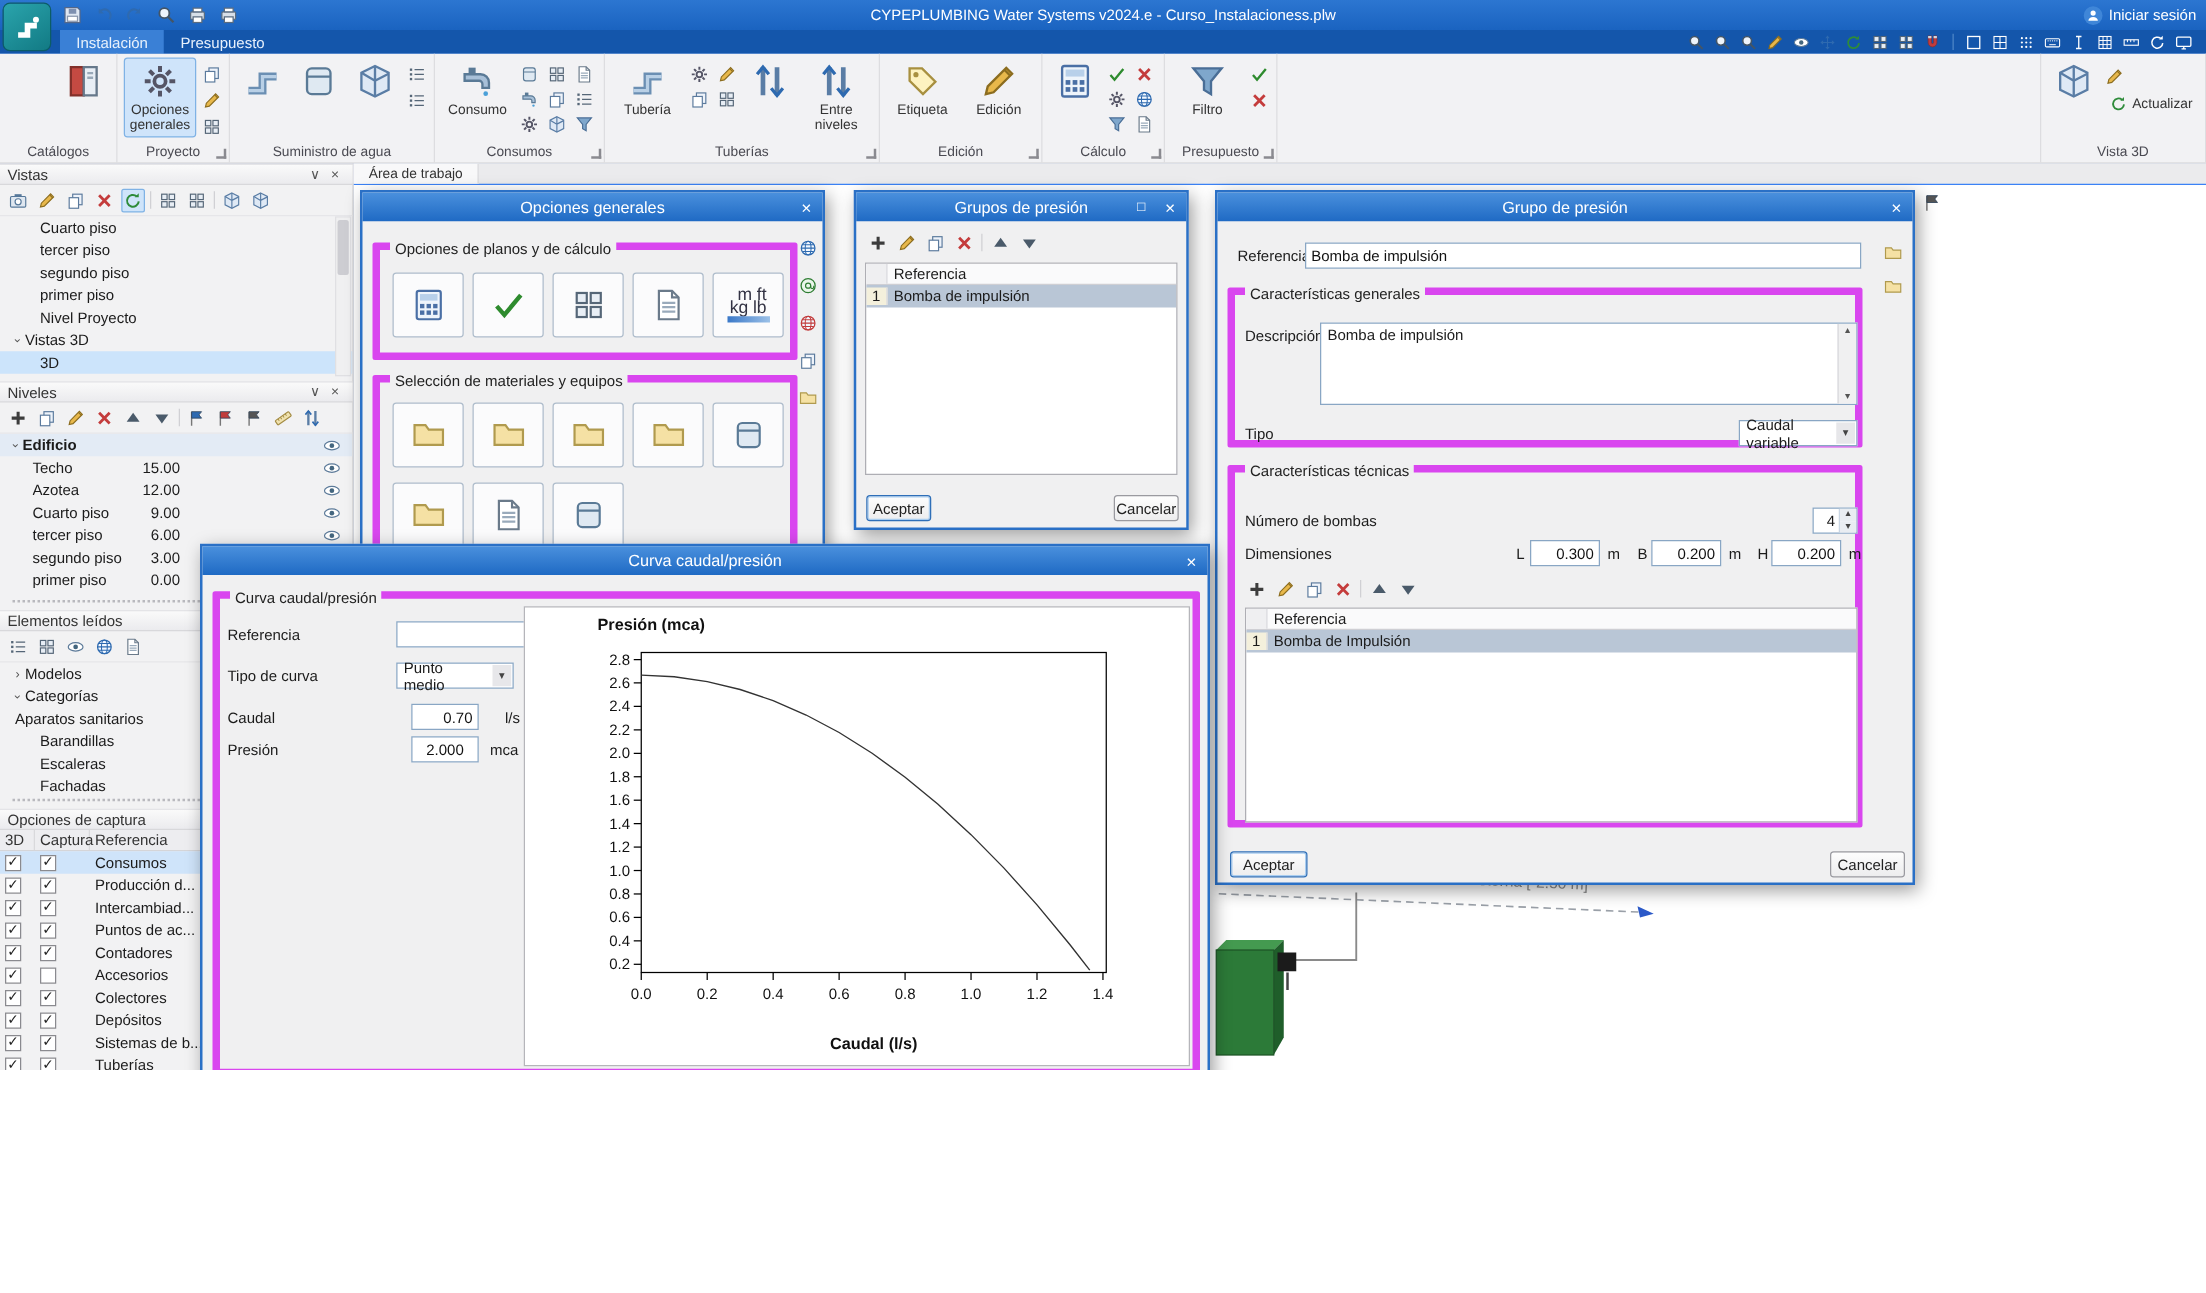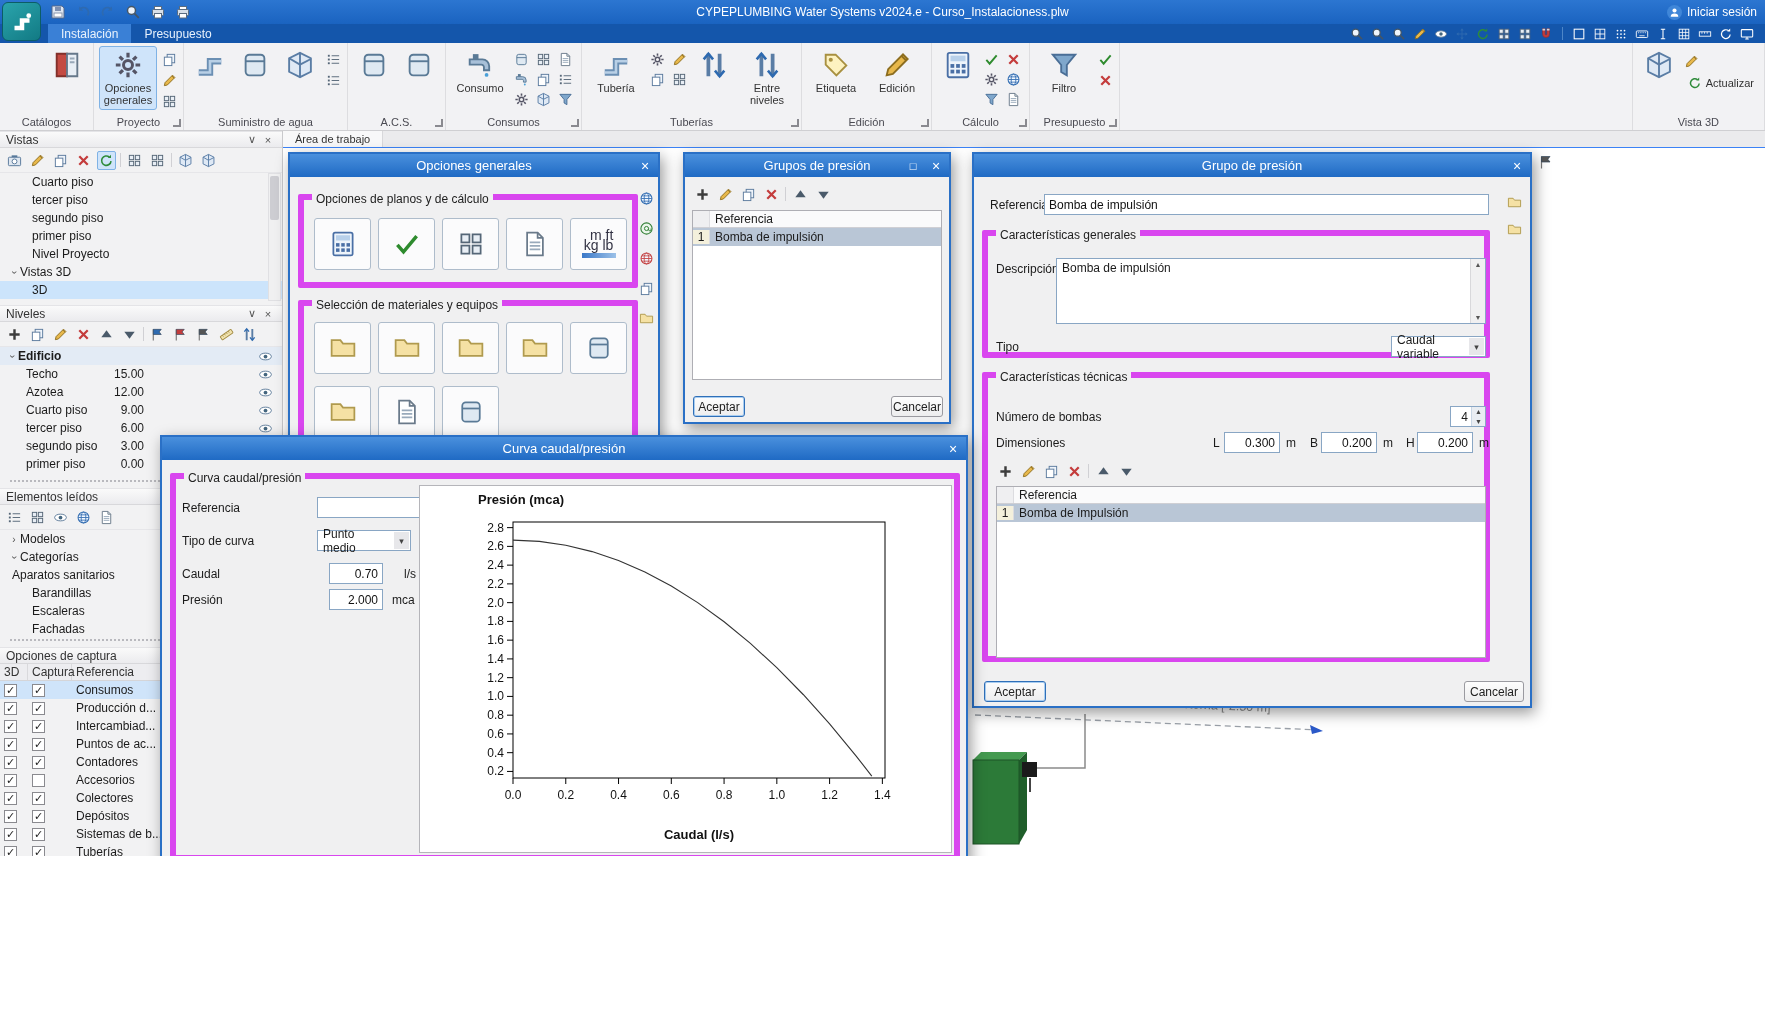--- a/index.html
+++ b/index.html
@@ -571,38 +571,20 @@
           </span>
         <span class="sm">
             <svg viewBox="0 0 16 16">
               <use href="#i-list"></use>
             </svg>
           </span>
       </div>
       <div class="glabel">Suministro de agua</div>
     </div>
     <div class="rgroup">
-      <div class="bigbtn narrow">
-          <span class="i icn32">
-            <svg viewBox="0 0 16 16">
-              <use href="#i-tank"></use>
-            </svg>
-          </span>
-        </div>
-      <div class="bigbtn narrow">
-          <span class="i icn32">
-            <svg viewBox="0 0 16 16">
-              <use href="#i-tank"></use>
-            </svg>
-          </span>
-        </div>
-      <div class="launcher"></div>
-      <div class="glabel">A.C.S.</div>
-    </div>
-    <div class="rgroup">
       <div class="bigbtn">
         <span class="i icn32">
             <svg viewBox="0 0 16 16">
               <use href="#i-faucet"></use>
             </svg>
           </span>
         <span class="blabel">Consumo</span>
       </div>
       <div class="smgrid">
         <span class="sm">
@@ -1512,21 +1494,21 @@
     <input class="txt" style="left: 155px; top: 60px; width: 132px;" value="">
     <div class="lbl" style="left:20px;top:97px">Tipo de curva</div>
     <div class="combo" style="left:155px;top:93px;width:94px">
       <span>Punto medio</span>
       <span class="arr">▾</span>
     </div>
     <div class="lbl" style="left:20px;top:130px">Caudal</div>
     <input class="txt num" style="left: 167px; top: 126px; width: 54px;" value="0.70">
     <div class="lbl" style="left:242px;top:130px">l/s</div>
     <div class="lbl" style="left:20px;top:156px">Presión</div>
-    <input class="txt num" style="left: 167px; top: 152px; width: 54px;" value="2.000">
+    <input class="txt num" style="left: 167px; top: 152px; width: 54px; text-align: center;" value="2.000">
     <div class="lbl" style="left:230px;top:156px">mca</div>
     <div id="chartbox">
       <svg id="curve-svg" width="531" height="366" font-family="Liberation Sans, DejaVu Sans, sans-serif">
           <rect x="93" y="36" width="372" height="256" fill="#fff" stroke="#000"></rect>
           <line x1="87" x2="93" y1="285.43589743589746" y2="285.43589743589746" stroke="#000"></line>
           <text x="84" y="289.43589743589746" text-anchor="end" font-size="12" fill="#111">0.2</text>
           <line x1="87" x2="93" y1="266.68131868131866" y2="266.68131868131866" stroke="#000"></line>
           <text x="84" y="270.68131868131866" text-anchor="end" font-size="12" fill="#111">0.4</text>
           <line x1="87" x2="93" y1="247.9267399267399" y2="247.9267399267399" stroke="#000"></line>
           <text x="84" y="251.9267399267399" text-anchor="end" font-size="12" fill="#111">0.6</text>

